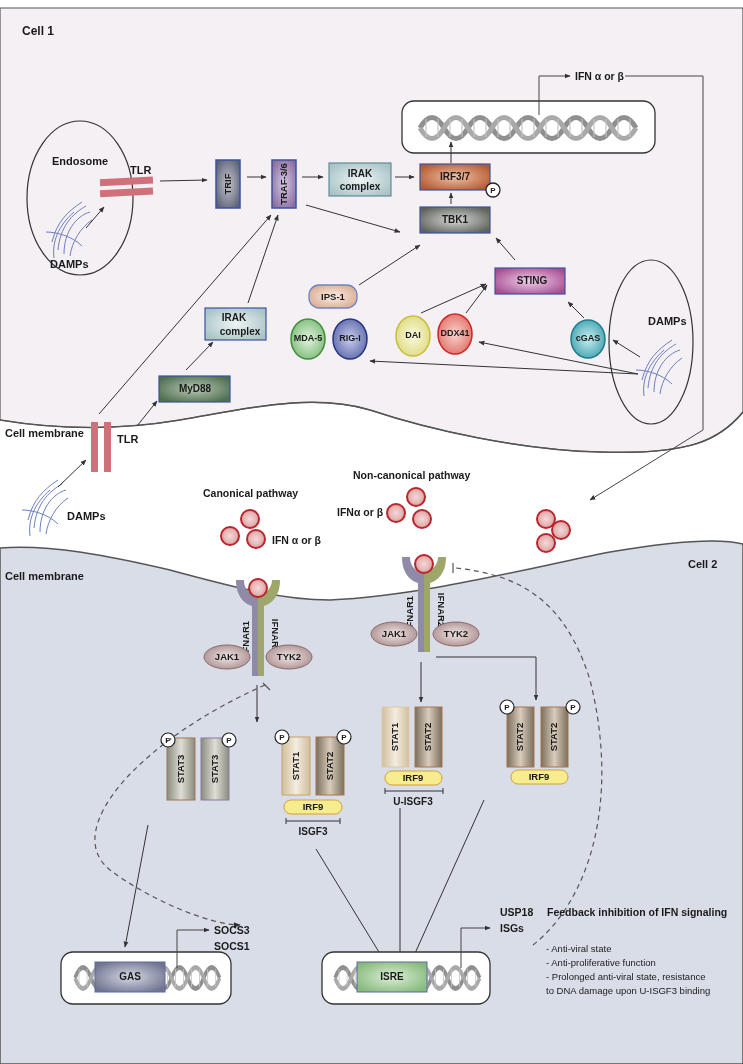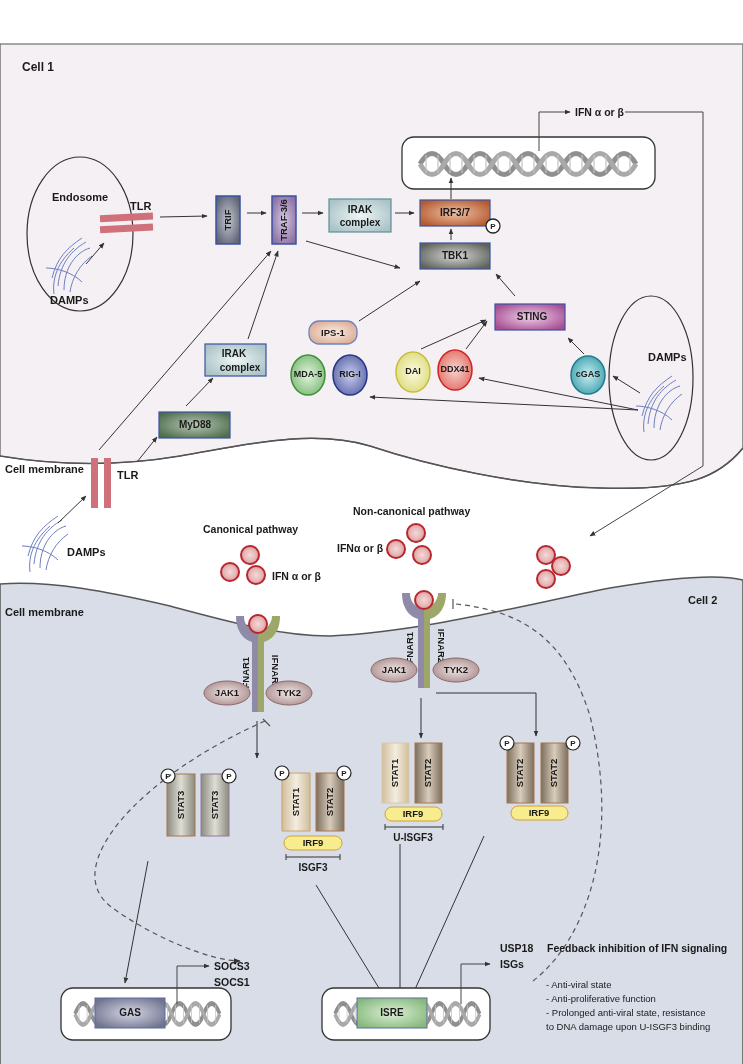--- a/index.html
+++ b/index.html
@@ -1,17 +1,17 @@
 <!DOCTYPE html>
 <html><head>
 <meta charset="utf-8">
 <style>
   html, body { margin:0; padding:0; background:#ffffff; }
   body { width:743px; height:1064px; overflow:hidden; font-family:"Liberation Sans", sans-serif; }
-  #stage { position:relative; width:743px; height:784px;margin-top:36px; }
+  #stage { position:relative; width:743px; height:784px; }
   svg { display:block; }
   .lbl { font-family:"Liberation Sans", sans-serif; font-weight:bold; fill:#1a1a1a; }
   .boxlbl { font-family:"Liberation Sans", sans-serif; font-weight:bold; fill:#1a1a1a; text-anchor:middle; dominant-baseline:middle; }
 </style>
 </head>
 <body>
 
 <div id="stage">
 <svg width="743" height="1064" viewBox="0 0 743 1064" xmlns="http://www.w3.org/2000/svg">
   <defs>

